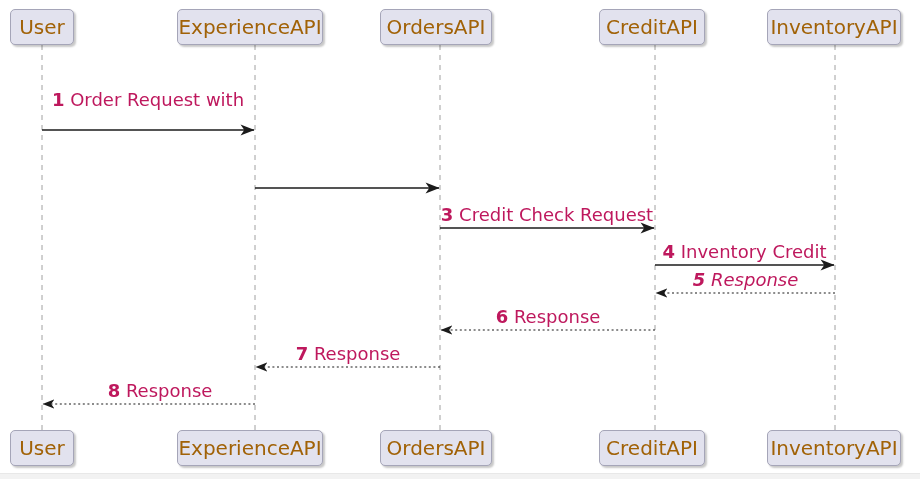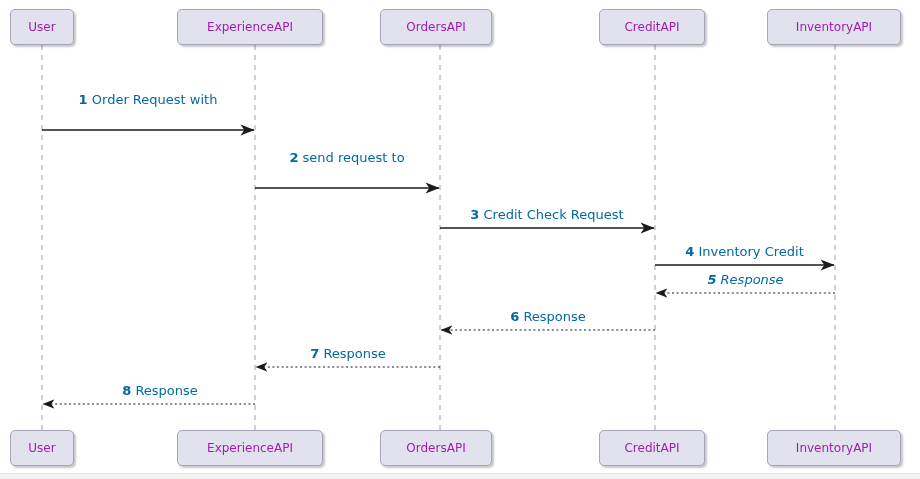--- a/index.html
+++ b/index.html
@@ -27,30 +27,30 @@
   .lifeline-box {
     position: absolute;
     box-sizing: border-box;
     background: #E2E2EE;
     border: 1px solid #A5A5B8;
     border-radius: 5px;
     box-shadow: 2px 2px 2px rgba(0,0,0,0.22);
     display: flex;
     align-items: center;
     justify-content: center;
-    color: #a21caf;
-    font-size: 12px;
+    color: #a16207;
+    font-size: 20px;
     line-height: 1;
     font-family: "DejaVu Sans", sans-serif;
     white-space: nowrap;
   }
   .msg-label {
     position: absolute;
-    color: #0369a1;
-    font-size: 13px;
+    color: #be185d;
+    font-size: 18px;
     line-height: 17px;
     font-family: "DejaVu Sans", sans-serif;
     white-space: pre;
     text-align: center;
   }
   .msg-label .seq {
     font-weight: bold;
   }
   .msg-label .txt {
     font-weight: normal;
@@ -132,21 +132,21 @@
       </div>
       <div class="lifeline-box" style="left: 599px; top: 430px; width: 106px; height: 36px;">
         <span>CreditAPI</span>
       </div>
       <div class="lifeline-box" style="left: 767px; top: 430px; width: 134px; height: 36px;">
         <span>InventoryAPI</span>
       </div>
     </div>
   <div id="labels">
       <div class="msg-label two-line" style="left: 42px; width: 212px; top: 91px;"><span class="l1"><span class="seq">1</span> <span class="txt">Order Request with</span></span></div>
-      <div class="msg-label two-line" style="left: 255px; width: 184px; top: 149px;"><span class="l1"><span class="seq">2</span> <span class="txt">send request to</span></span></div>
+      <div class="msg-label two-line" style="left: 255px; width: 184px; top: 149px;"></div>
       <div class="msg-label" style="left: 440px; width: 214px; top: 206px;"><span class="l1"><span class="seq">3</span> <span class="txt">Credit Check Request</span></span></div>
       <div class="msg-label" style="left: 655px; width: 179px; top: 243px;"><span class="l1"><span class="seq">4</span> <span class="txt">Inventory Credit</span></span></div>
       <div class="msg-label" style="left: 656px; width: 179px; top: 271px; font-style: italic;"><span class="l1"><span class="seq">5</span> <span class="txt">Response</span></span></div>
       <div class="msg-label" style="left: 441px; width: 214px; top: 308px;"><span class="l1"><span class="seq">6</span> <span class="txt">Response</span></span></div>
       <div class="msg-label" style="left: 256px; width: 184px; top: 345px; text-align: center;"><span class="l1"><span class="seq">7</span> <span class="txt">Response</span></span></div>
       <div class="msg-label" style="left: 54px; width: 212px; top: 382px;"><span class="l1"><span class="seq">8</span> <span class="txt">Response</span></span></div>
     </div>
 
   <div class="footer-band" style="top:473px;"></div>
 </div>

